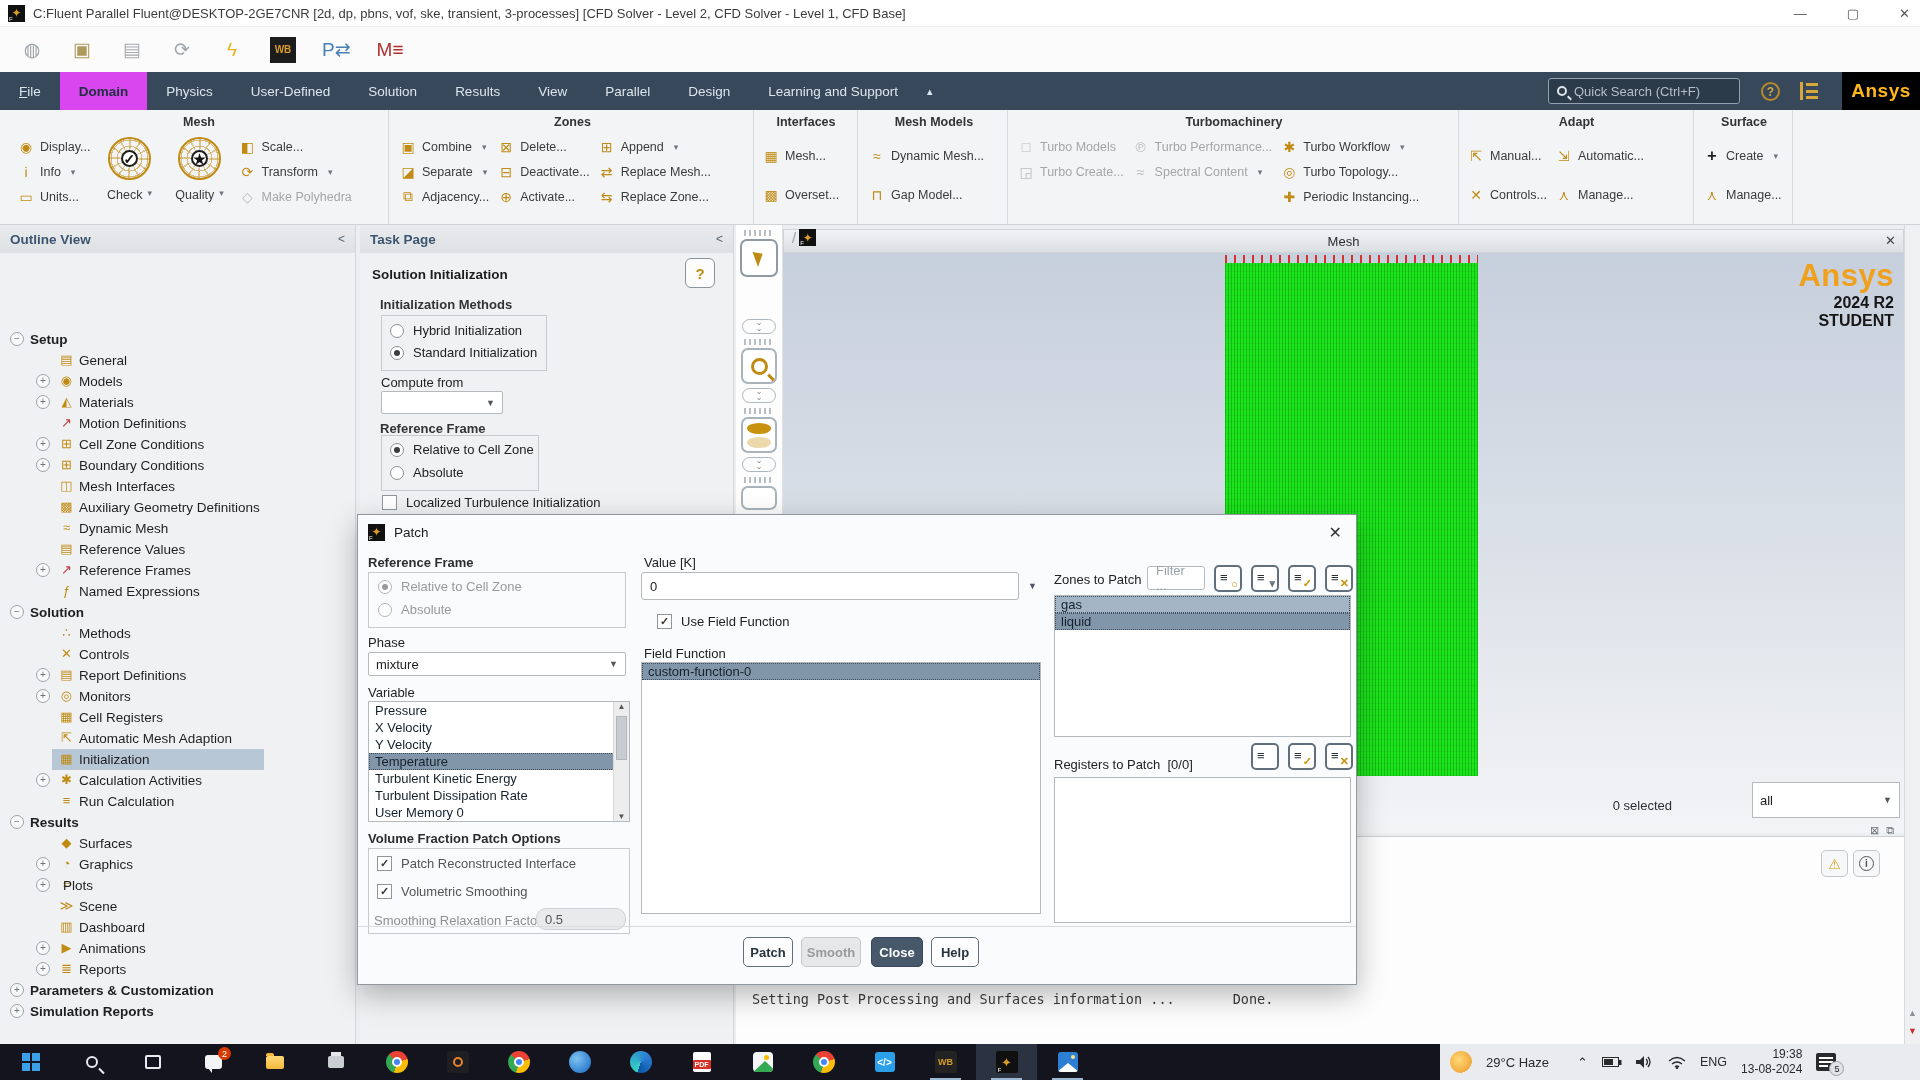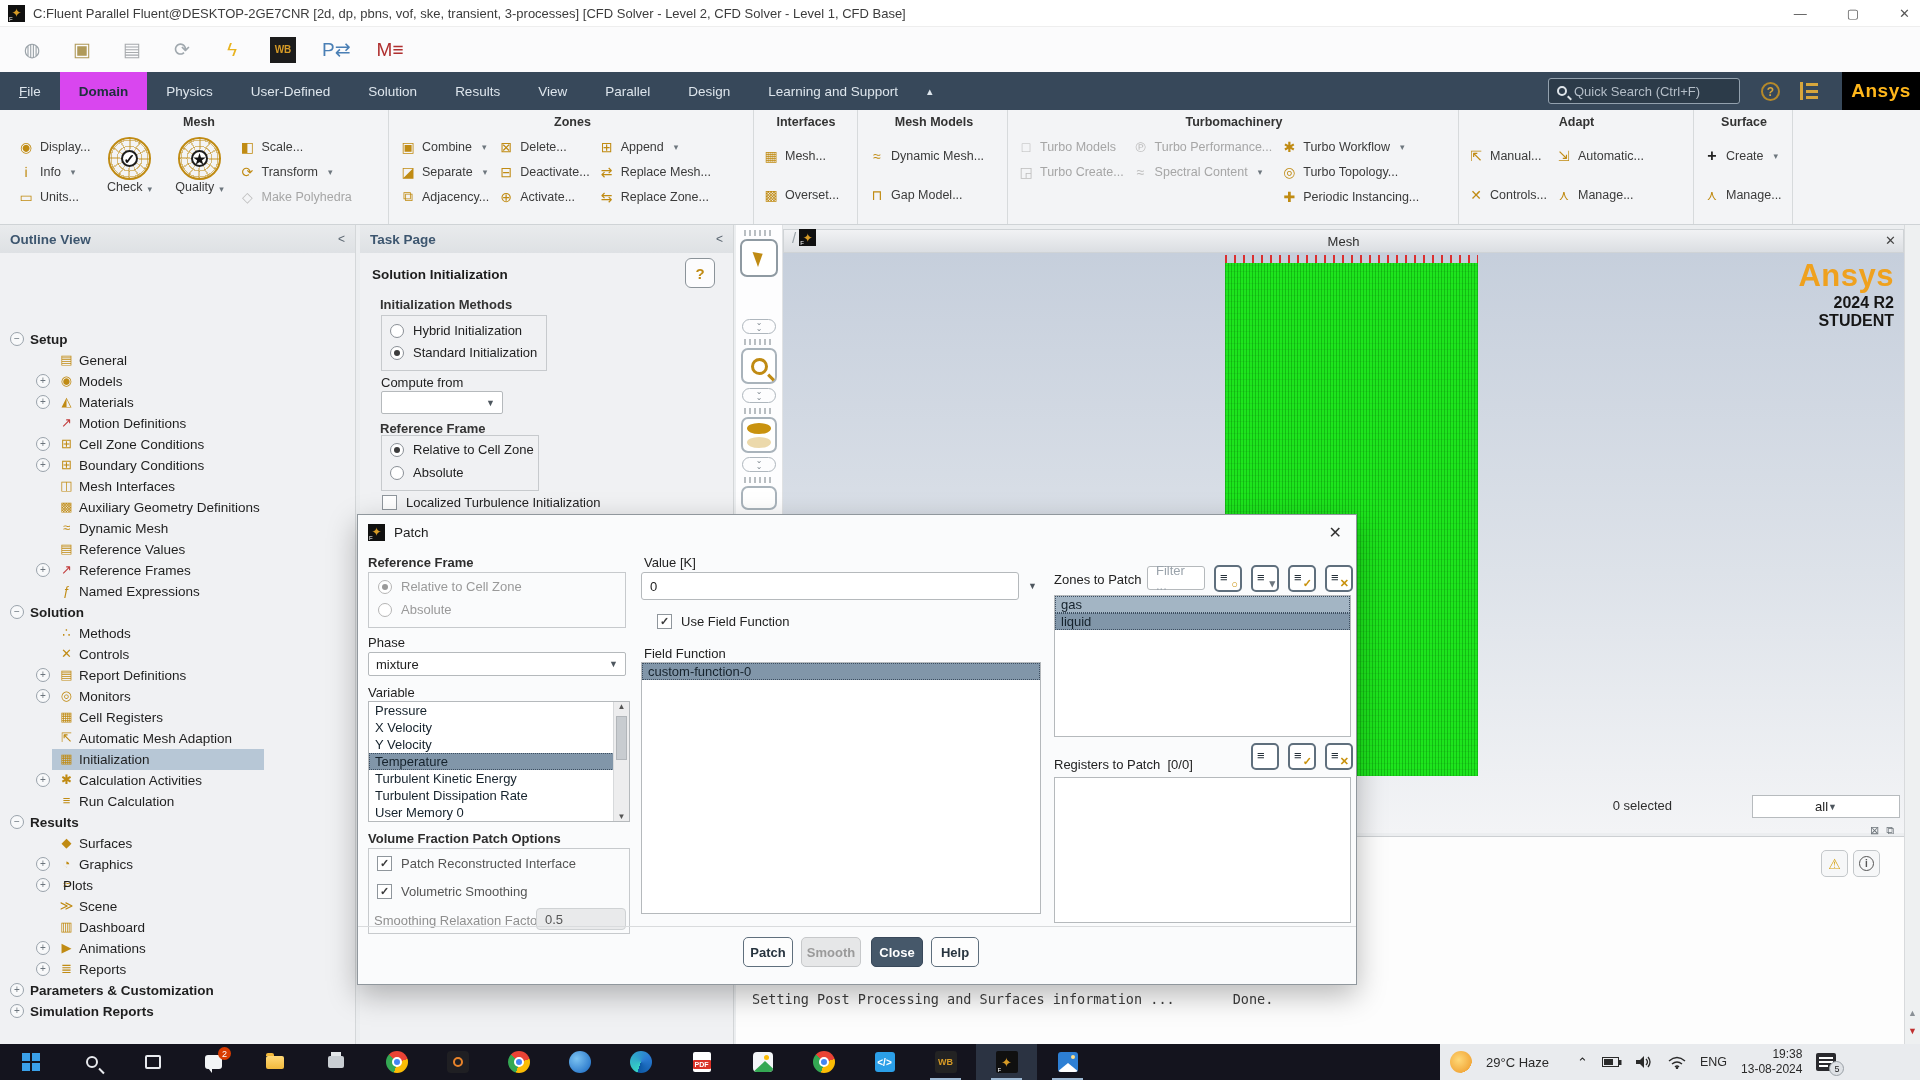--- a/index.html
+++ b/index.html
@@ -40,21 +40,21 @@
   .ritem .ric{color:#c08b13;font-size:14px;width:18px;text-align:center;flex:0 0 auto}
   .ritem .ric.plain{color:#222;font-weight:bold;font-size:16px}
   .ritem.disabled{color:#a6a6a6}
   .ritem.disabled .ric{color:#bcbcbc}
   .caret{color:#6d767e;font-size:9px;margin-left:5px}
   .bigitem{display:flex;flex-direction:column;align-items:center;width:62px;padding-top:2px}
   .bigcirc{width:43px;height:43px;border-radius:50%;border:2px solid #c08b13;position:relative;
     background:repeating-radial-gradient(circle at 50% 50%, rgba(192,139,19,.55) 0 1px, transparent 1px 6px),
                repeating-conic-gradient(rgba(192,139,19,.45) 0 6deg, transparent 6deg 30deg)}
   .bigcirc b{position:absolute;inset:11px;border-radius:50%;background:#fff;border:2px solid #1d1d1d;display:flex;align-items:center;justify-content:center;font-size:14px;color:#111}
-  .biglabel{font-size:12.5px;color:#3b3b3b;margin-top:0;display:flex;align-items:flex-end}
+  .biglabel{font-size:12.5px;color:#3b3b3b;margin-top:8px;display:flex;align-items:flex-start}
   
   .phead{height:28px;display:flex;align-items:center;justify-content:space-between;padding:0 10px;background:linear-gradient(#e9ebed,#dee1e4);font-weight:bold;color:#3d566f;font-size:13.5px}
   .phead .col{color:#5a6570;font-weight:normal;font-size:12px}
   .outline{position:absolute;left:0;top:225px;width:356px;bottom:36px;background:#f0f1f3;border-right:1px solid #d4d7d9}
   .filterbox{position:absolute;left:22px;right:10px;top:58px;height:36px;border-radius:18px;background:#fff;border:1px solid #e3e5e7;color:#97a1a9;font-size:14.5px;display:flex;align-items:center;padding-left:18px}
   .tree{position:absolute;left:0;top:104px;right:2px;bottom:2px;font-size:13.5px}
   .trow{height:21px;position:relative}
   .trow .hl{position:absolute;left:52px;width:212px;top:0;bottom:0;background:#b7c7d6}
   .texp{position:absolute;top:3px;width:14px;height:14px;border:1px solid #9aa3ab;border-radius:50%;background:#f8f9fa;color:#6b747c;font-size:10px;line-height:11px;text-align:center}
   .ticon{position:absolute;top:2px;width:17px;text-align:center;color:#c08b13;font-size:13px}
@@ -92,21 +92,21 @@
   .vtabico .slash{color:#9aa2a8;font-size:15px}
   .vheader{position:absolute;left:783px;top:229px;right:16px;height:24px;background:linear-gradient(#f1f2f4,#dbdee2);border:1px solid #cfd3d6;display:flex;align-items:center;justify-content:center;font-size:13px;color:#2d2d2d}
   .vclose{position:absolute;right:7px;top:3px;color:#444;font-size:13px}
   .viewport{position:absolute;left:783px;top:253px;right:16px;height:580px;background:linear-gradient(180deg,#c6cfdc 0%,#dde2e9 55%,#f3f4f6 100%);overflow:hidden}
   .dashes{position:absolute;left:442px;top:2px;width:253px;height:8px;background:repeating-linear-gradient(90deg,#db3030 0 2px,transparent 2px 9px)}
   .mesh{position:absolute;left:442px;top:10px;width:253px;height:513px;background-color:#1de51d;background-image:repeating-linear-gradient(90deg,rgba(0,125,0,.38) 0 1px,transparent 1px 3px),repeating-linear-gradient(0deg,rgba(30,190,30,.4) 0 1px,transparent 1px 6px)}
   .vlogo{position:absolute;right:10px;top:6px;text-align:right;line-height:1.12}
   .vlogo .brand{color:#efa11e;font-size:31px;font-weight:bold;letter-spacing:.5px}
   .vlogo .ver,.vlogo .ed{color:#161616;font-size:16px;font-weight:bold}
   .vsel{position:absolute;right:232px;bottom:20px;font-size:13px;color:#2e2e2e}
-  .vfilter{position:absolute;right:4px;bottom:15px;width:148px;height:23px;background:#fff;border:1px solid #b7bbbe;display:flex;align-items:center;justify-content:center;padding:0 7px;font-size:13px;color:#222}
+  .vfilter{position:absolute;right:4px;bottom:15px;width:148px;height:36px;background:#fff;border:1px solid #b7bbbe;display:flex;align-items:center;justify-content:space-between;padding:0 7px;font-size:13px;color:#222}
   .cmini{position:absolute;right:26px;top:824px;display:flex;gap:7px;color:#6d747a;font-size:11px}
   
   .console{position:absolute;left:736px;top:836px;right:16px;bottom:36px;background:#fdfdfd;border-top:1px solid #cdd0d3}
   .cbtns{position:absolute;right:24px;top:13px;display:flex;gap:5px}
   .cbtn{width:27px;height:27px;border:1px solid #c3c7ca;border-radius:5px;background:#f6f7f8;display:flex;align-items:center;justify-content:center;font-size:14px}
   .cbtn .warn{color:#d6a210}
   .cbtn .info{width:15px;height:15px;border:1.5px solid #555;border-radius:50%;font-size:10px;color:#555;display:flex;align-items:center;justify-content:center;font-weight:bold}
   .clog{position:absolute;left:16px;top:154px;font-family:"DejaVu Sans Mono",monospace;font-size:13.5px;color:#3d3d3d;display:flex;gap:58px;white-space:pre}
   
   .rstrip{position:absolute;right:0;top:225px;width:16px;bottom:36px;background:#eef0f1;border-left:1px solid #d8dadc}
@@ -127,21 +127,21 @@
   .sbar .th{position:absolute;left:2px;right:2px;top:14px;height:44px;background:#c8ccd0;border:1px solid #b2b6ba}
   .lbtn{position:absolute;width:28px;height:27px;border:2px solid #5f6f7d;border-radius:5px;background:#fff}
   .lbtn .lines{position:absolute;left:4px;top:4px;font-size:13px;font-weight:bold;color:#26313a;line-height:1}
   .lbtn .acc{position:absolute;right:2px;bottom:0px;font-size:11px;font-weight:bold;color:#c9920e}
   .lbtn .acc.gray{color:#6d767e}
   .dsep{position:absolute;left:0;right:0;top:411px;border-top:1px solid #d9dbdd}
   .dbtn{position:absolute;top:422px;height:30px;border:1px solid #5f6f7d;border-radius:5px;background:#fdfdfd;font-weight:bold;font-size:13px;color:#27343f;display:flex;align-items:center;justify-content:center;font-family:"Liberation Sans",sans-serif}
   .dbtn.primary{background:#46586a;color:#fff;border-color:#38485a}
   .dbtn.disabled{background:#e6e7e8;color:#9a9a9a;border-color:#c6c8ca}
   .dinput{background:#fff;border:1px solid #b5b9bc;border-radius:3px;display:flex;align-items:center;padding:0 8px;font-size:13px;color:#222}
-  .dinput.dis{background:#e9eaeb;border-color:#cfd2d4;color:#555;border-radius:4px}
+  .dinput.dis{background:#e9eaeb;border-color:#cfd2d4;color:#555;border-radius:10px}
   
   .taskbar{position:absolute;left:0;right:0;bottom:0;height:36px;background:#14141e;display:flex;align-items:center;z-index:60}
   .tslot{width:61px;height:36px;display:flex;align-items:center;justify-content:center;position:relative;flex:0 0 auto}
   .tslot.active{background:#2b3342}
   .tslot.open::after{content:"";position:absolute;bottom:0;left:15px;right:15px;height:2px;background:#9db8d2}
   .tbadge{position:absolute;top:3px;right:13px;min-width:13px;height:13px;border-radius:7px;background:#d83b01;color:#fff;font-size:9px;display:flex;align-items:center;justify-content:center;padding:0 3px}
   .winlogo{display:grid;grid-template-columns:8px 8px;grid-template-rows:8px 8px;gap:2px}
   .winlogo b{background:#3aa0e8}
   .smag{width:12px;height:12px;border:2px solid #e8eaee;border-radius:50%;position:relative}
   .smag::after{content:"";position:absolute;width:7px;height:2px;background:#e8eaee;transform:rotate(45deg);left:10px;top:12px}

